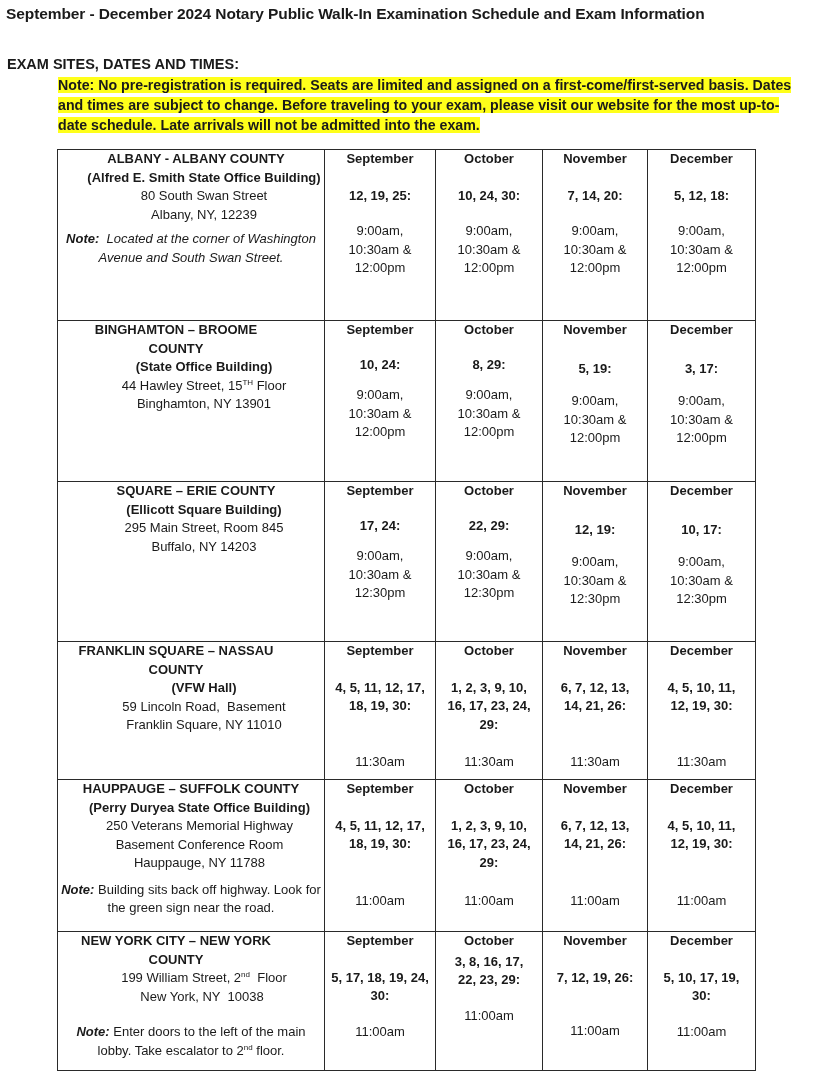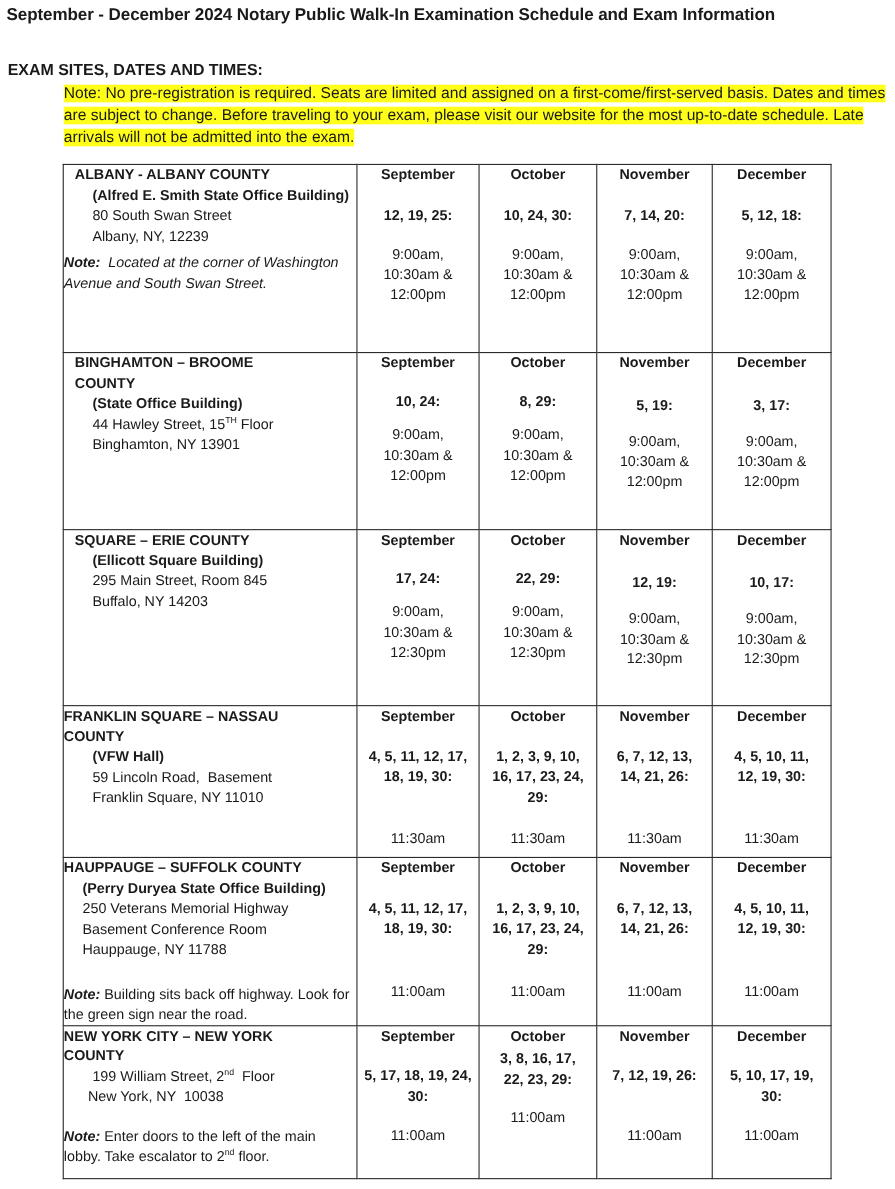--- a/index.html
+++ b/index.html
@@ -10,33 +10,33 @@
   .title {
     position: absolute; left: 6px; top: 5px;
     font-size: 15.5px; font-weight: bold; letter-spacing: -0.1px; white-space: nowrap;
   }
   .section {
     position: absolute; left: 7px; top: 56px;
     font-size: 14.5px; font-weight: bold; white-space: nowrap;
   }
   .note-block {
     position: absolute; left: 58px; top: 75px; width: 750px;
-    font-size: 14.2px; font-weight: normal; line-height: 20px;
+    font-size: 14.2px; font-weight: bold; line-height: 20px;
   }
   .note-block span.hl { background: #ffff1a; }
   table.sched {
     position: absolute; left: 57px; top: 149px;
     border-collapse: collapse; table-layout: fixed;
     width: 698px;
   }
   table.sched td {
     border: 1.5px solid #2a2a2a; vertical-align: top; padding: 0;
     font-size: 13px; line-height: 18.5px;
   }
-  td.site { padding: 3px 6px 3px 8px; }
+  td.site { padding: 3px 6px 3px 8px; text-align: center; }
   td.mon { text-align: center; padding-top: 3px; }
   .site-name { font-weight: bold; }
   .indent { padding-left: 26px; }
   .indent-sm { padding-left: 17px; }
   .bld { font-weight: bold; }
   .note { margin-top: 7px; font-style: italic; }
   .note b { font-style: italic; }
   .note.plain { font-style: normal; }
   .month { font-weight: bold; }
   .dates { font-weight: bold; }
@@ -177,21 +177,21 @@
     </td>
   </tr>
 
   <tr style="height:152px">
     <td class="site">
       <div class="site-name">HAUPPAUGE – SUFFOLK COUNTY</div>
       <div class="bld indent-sm">(Perry Duryea State Office Building)</div>
       <div class="indent-sm">250 Veterans Memorial Highway</div>
       <div class="indent-sm">Basement Conference Room</div>
       <div class="indent-sm">Hauppauge, NY 11788</div>
-      <div class="note plain" style="margin-top:22px"><b style="font-style:italic">Note:</b> <span>Building sits back off highway. Look for the green sign near the road.</span></div>
+      <div class="note plain" style="margin-top:8px"><b style="font-style:italic">Note:</b> <span>Building sits back off highway. Look for the green sign near the road.</span></div>
     </td>
     <td class="mon" style="position:relative">
       <div class="month">September</div>
       <div class="dates" style="margin-top:18px;padding:0 2px">4, 5, 11, 12, 17, 18, 19, 30:</div>
       <div class="times" style="position:absolute;left:0;right:0;top:112px">11:00am</div>
     </td>
     <td class="mon" style="position:relative">
       <div class="month">October</div>
       <div class="dates" style="margin-top:18px;padding:0 6px">1, 2, 3, 9, 10, 16, 17, 23, 24, 29:</div>
       <div class="times" style="position:absolute;left:0;right:0;top:112px">11:00am</div>

